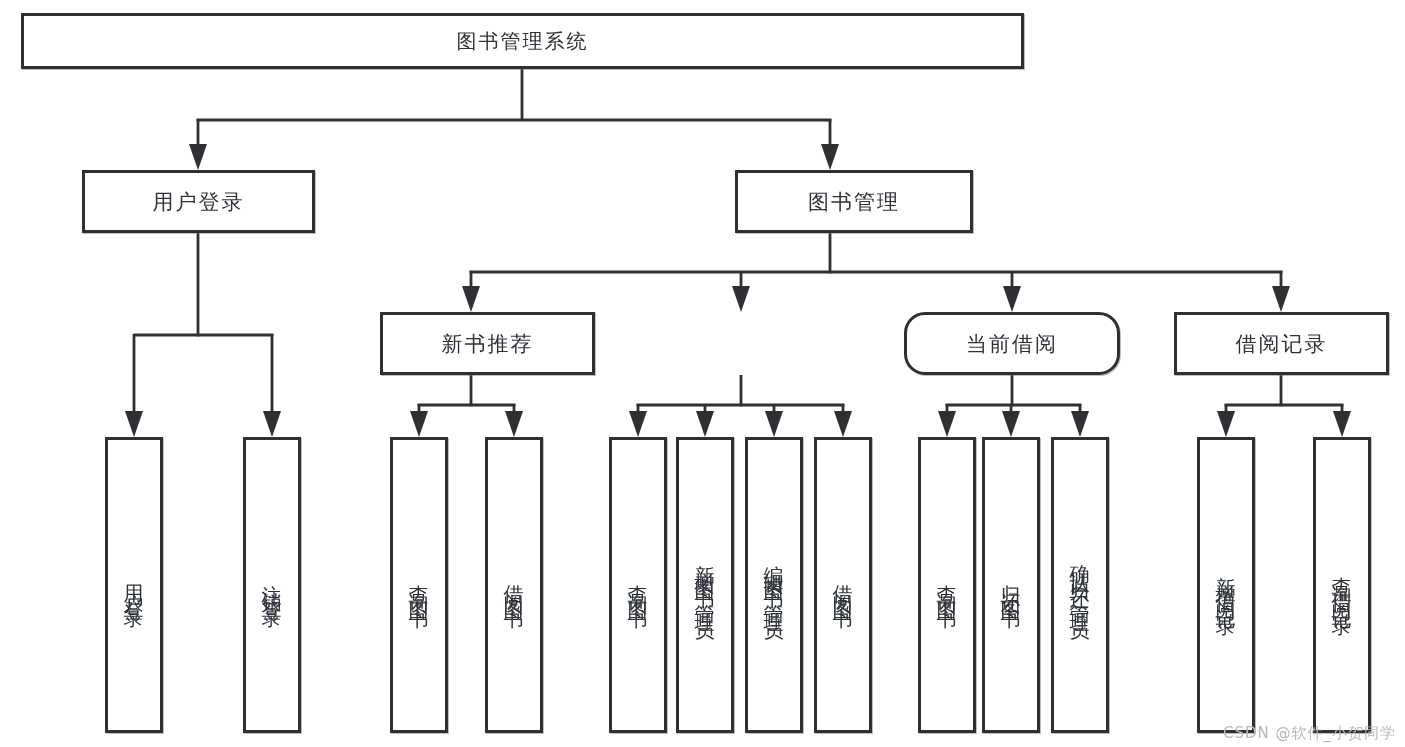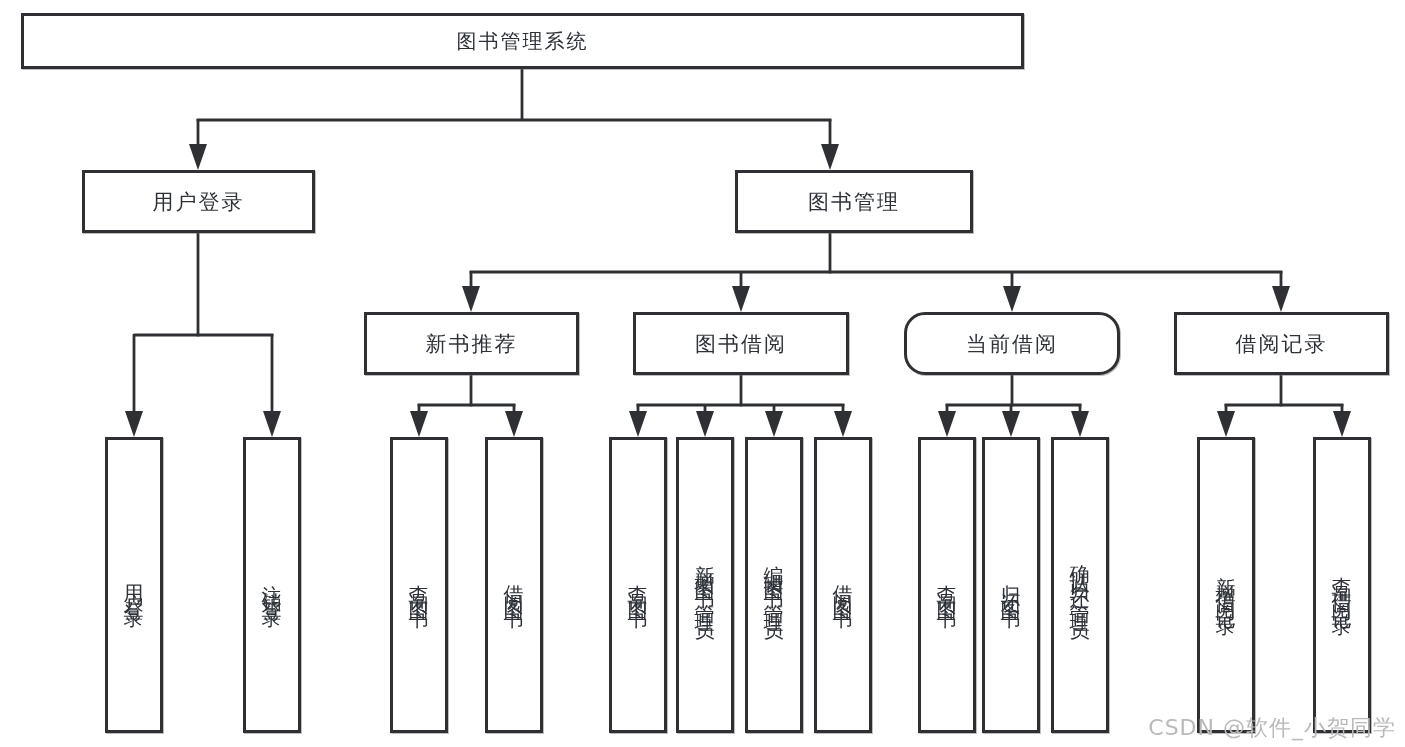--- a/index.html
+++ b/index.html
@@ -33,21 +33,21 @@
     writing-mode: vertical-rl;
     font-size: 20px;
     letter-spacing: 8px;
     line-height: 1;
   }
   .watermark {
     position: absolute;
     right: 9px;
     bottom: 4px;
     color: #b9b9b9;
-    font-size: 22px;
+    font-size: 15px;
     letter-spacing: 1px;
     z-index: 3;
     white-space: nowrap;
   }
 </style>
 </head>
 <body>
 
 <div class="canvas">
 
@@ -118,22 +118,21 @@
       <polygon points="1217,411 1235,411 1226,437"></polygon>
       <polygon points="1333,411 1351,411 1342,437"></polygon>
     </g>
   </svg>
 
   <div class="box hbox root">图书管理系统</div>
 
   <div class="box hbox lvl2" style="left:82px; width:233px;">用户登录</div>
   <div class="box hbox lvl2" style="left:735px; width:238px;">图书管理</div>
 
-  <div class="box hbox lvl3" style="left:364px; width:215px;">新书推荐</div>
-  <div class="box hbox lvl3" style="left:633px; width:216px;">图书借阅</div>
+  <div class="box hbox lvl3" style="left:380px; width:215px;">新书推荐</div>
   <div class="box hbox lvl3" style="left:904px; width:216px;border-radius:21px;">当前借阅</div>
   <div class="box hbox lvl3" style="left:1174px; width:215px;">借阅记录</div>
 
   <div class="box leaf" style="left:105px;">用户登录</div>
   <div class="box leaf" style="left:243px;">注销登录</div>
 
   <div class="box leaf" style="left:390px;">查询图书</div>
   <div class="box leaf" style="left:485px;">借阅图书</div>
 
   <div class="box leaf" style="left:609px;">查询图书</div>

